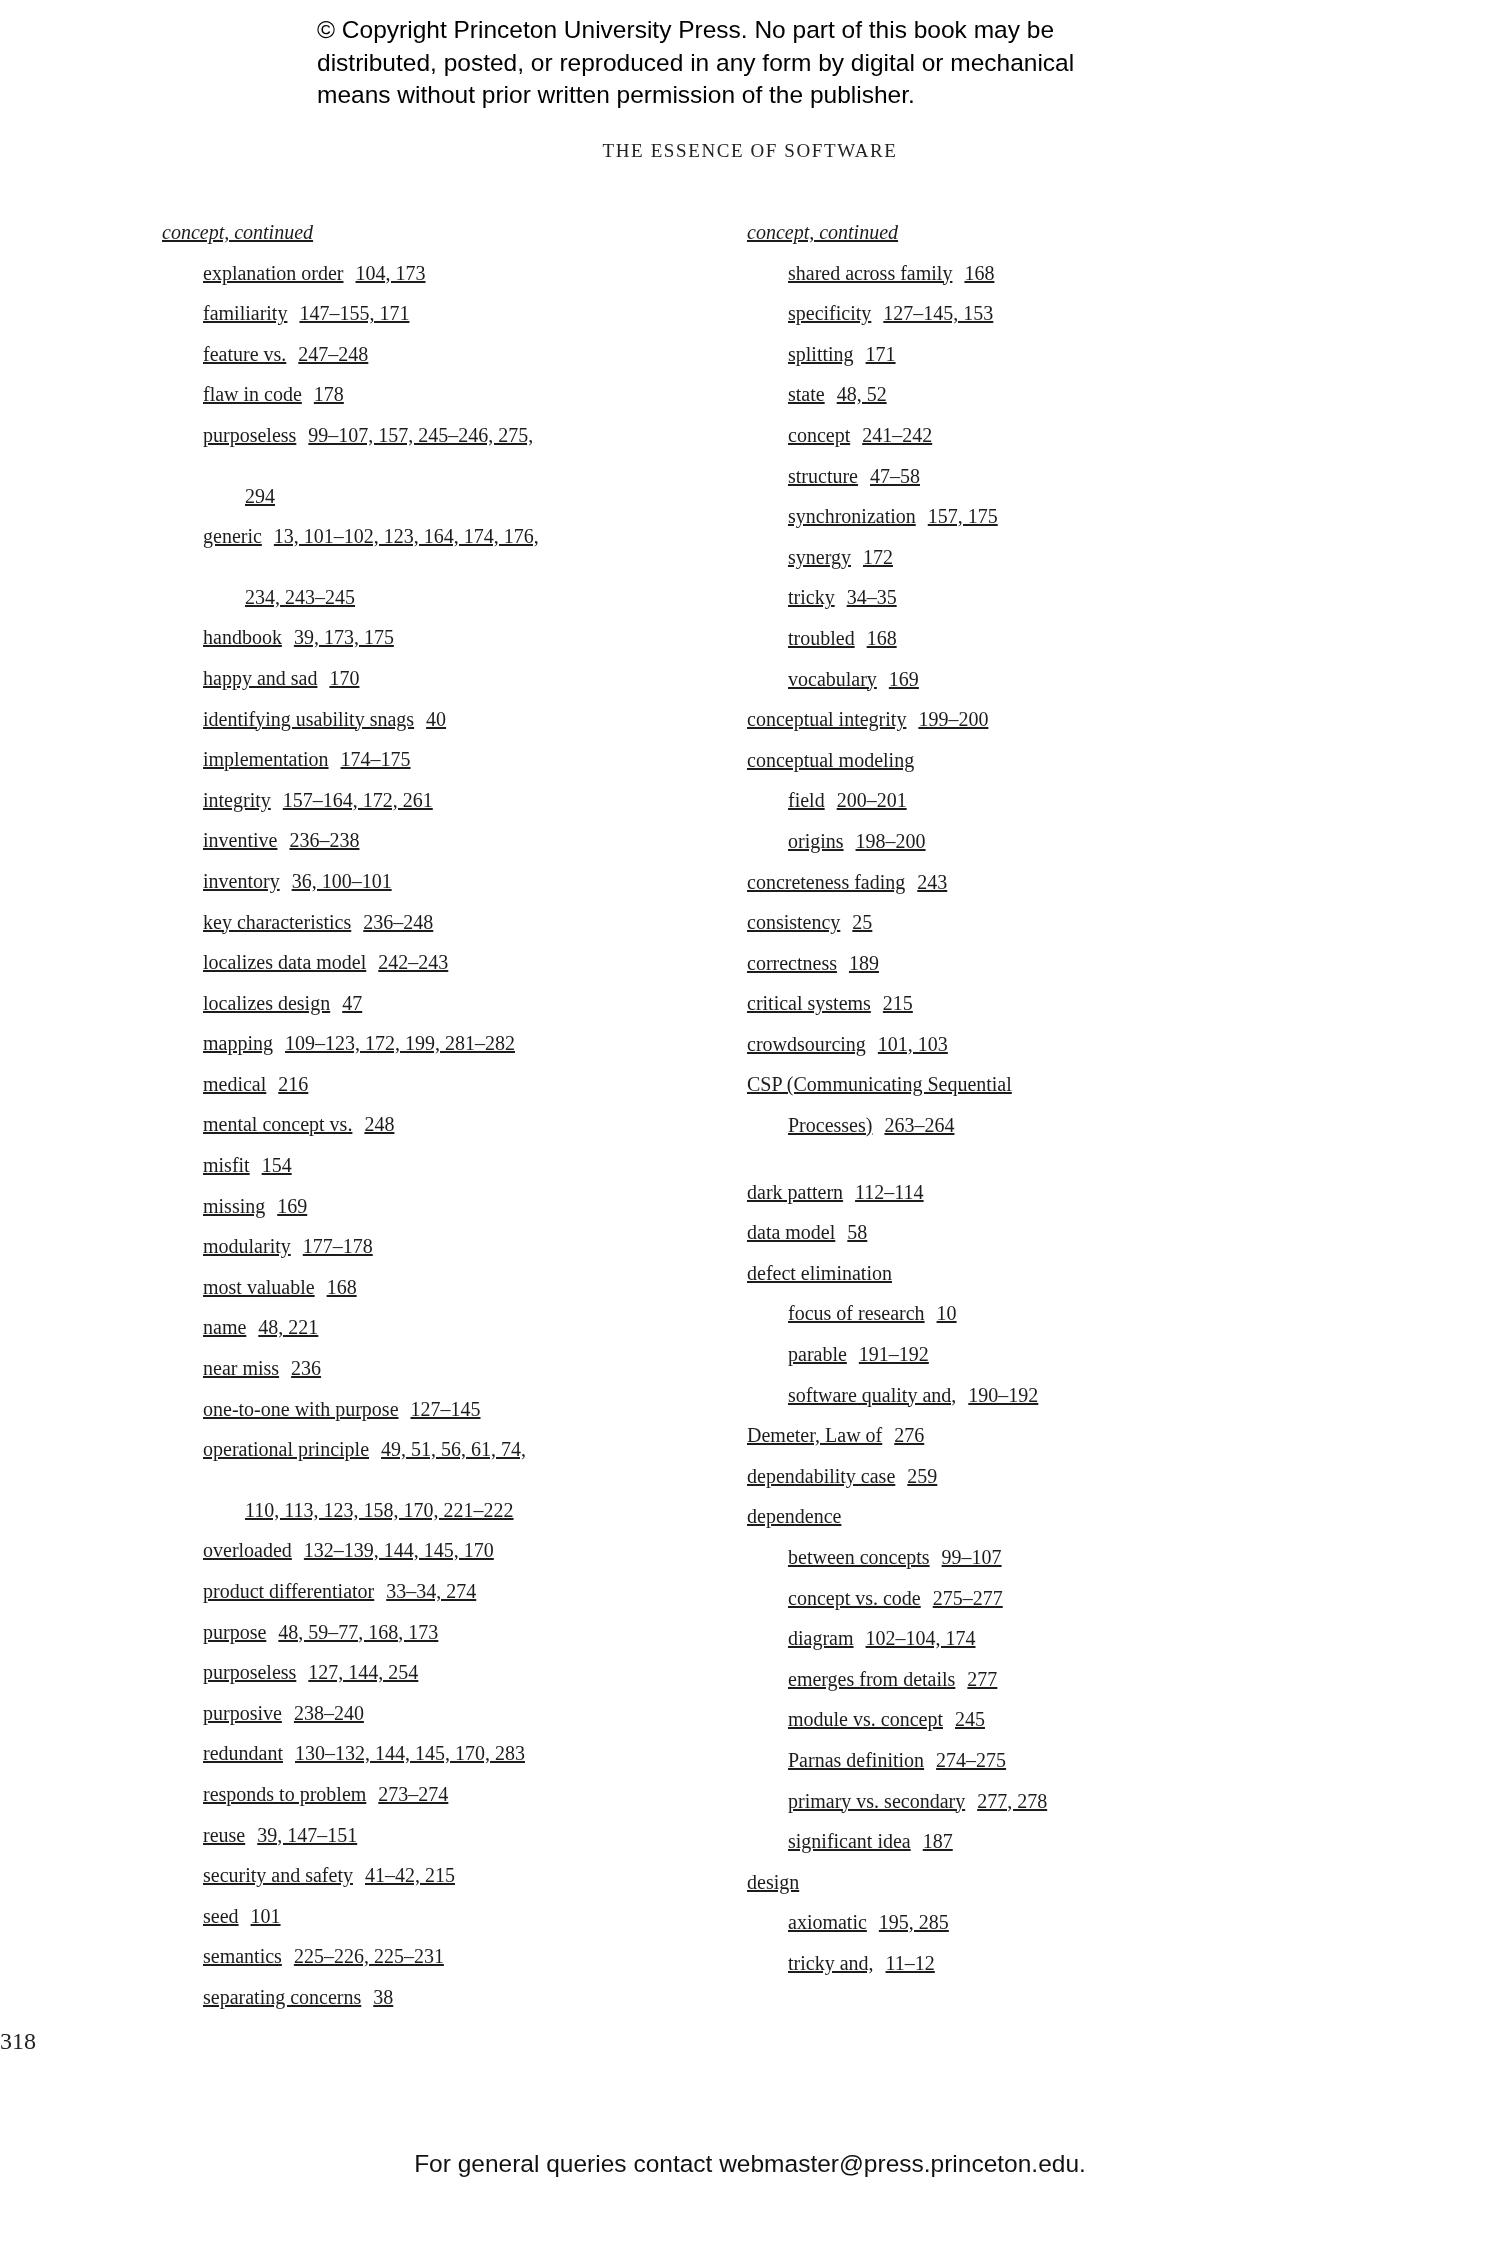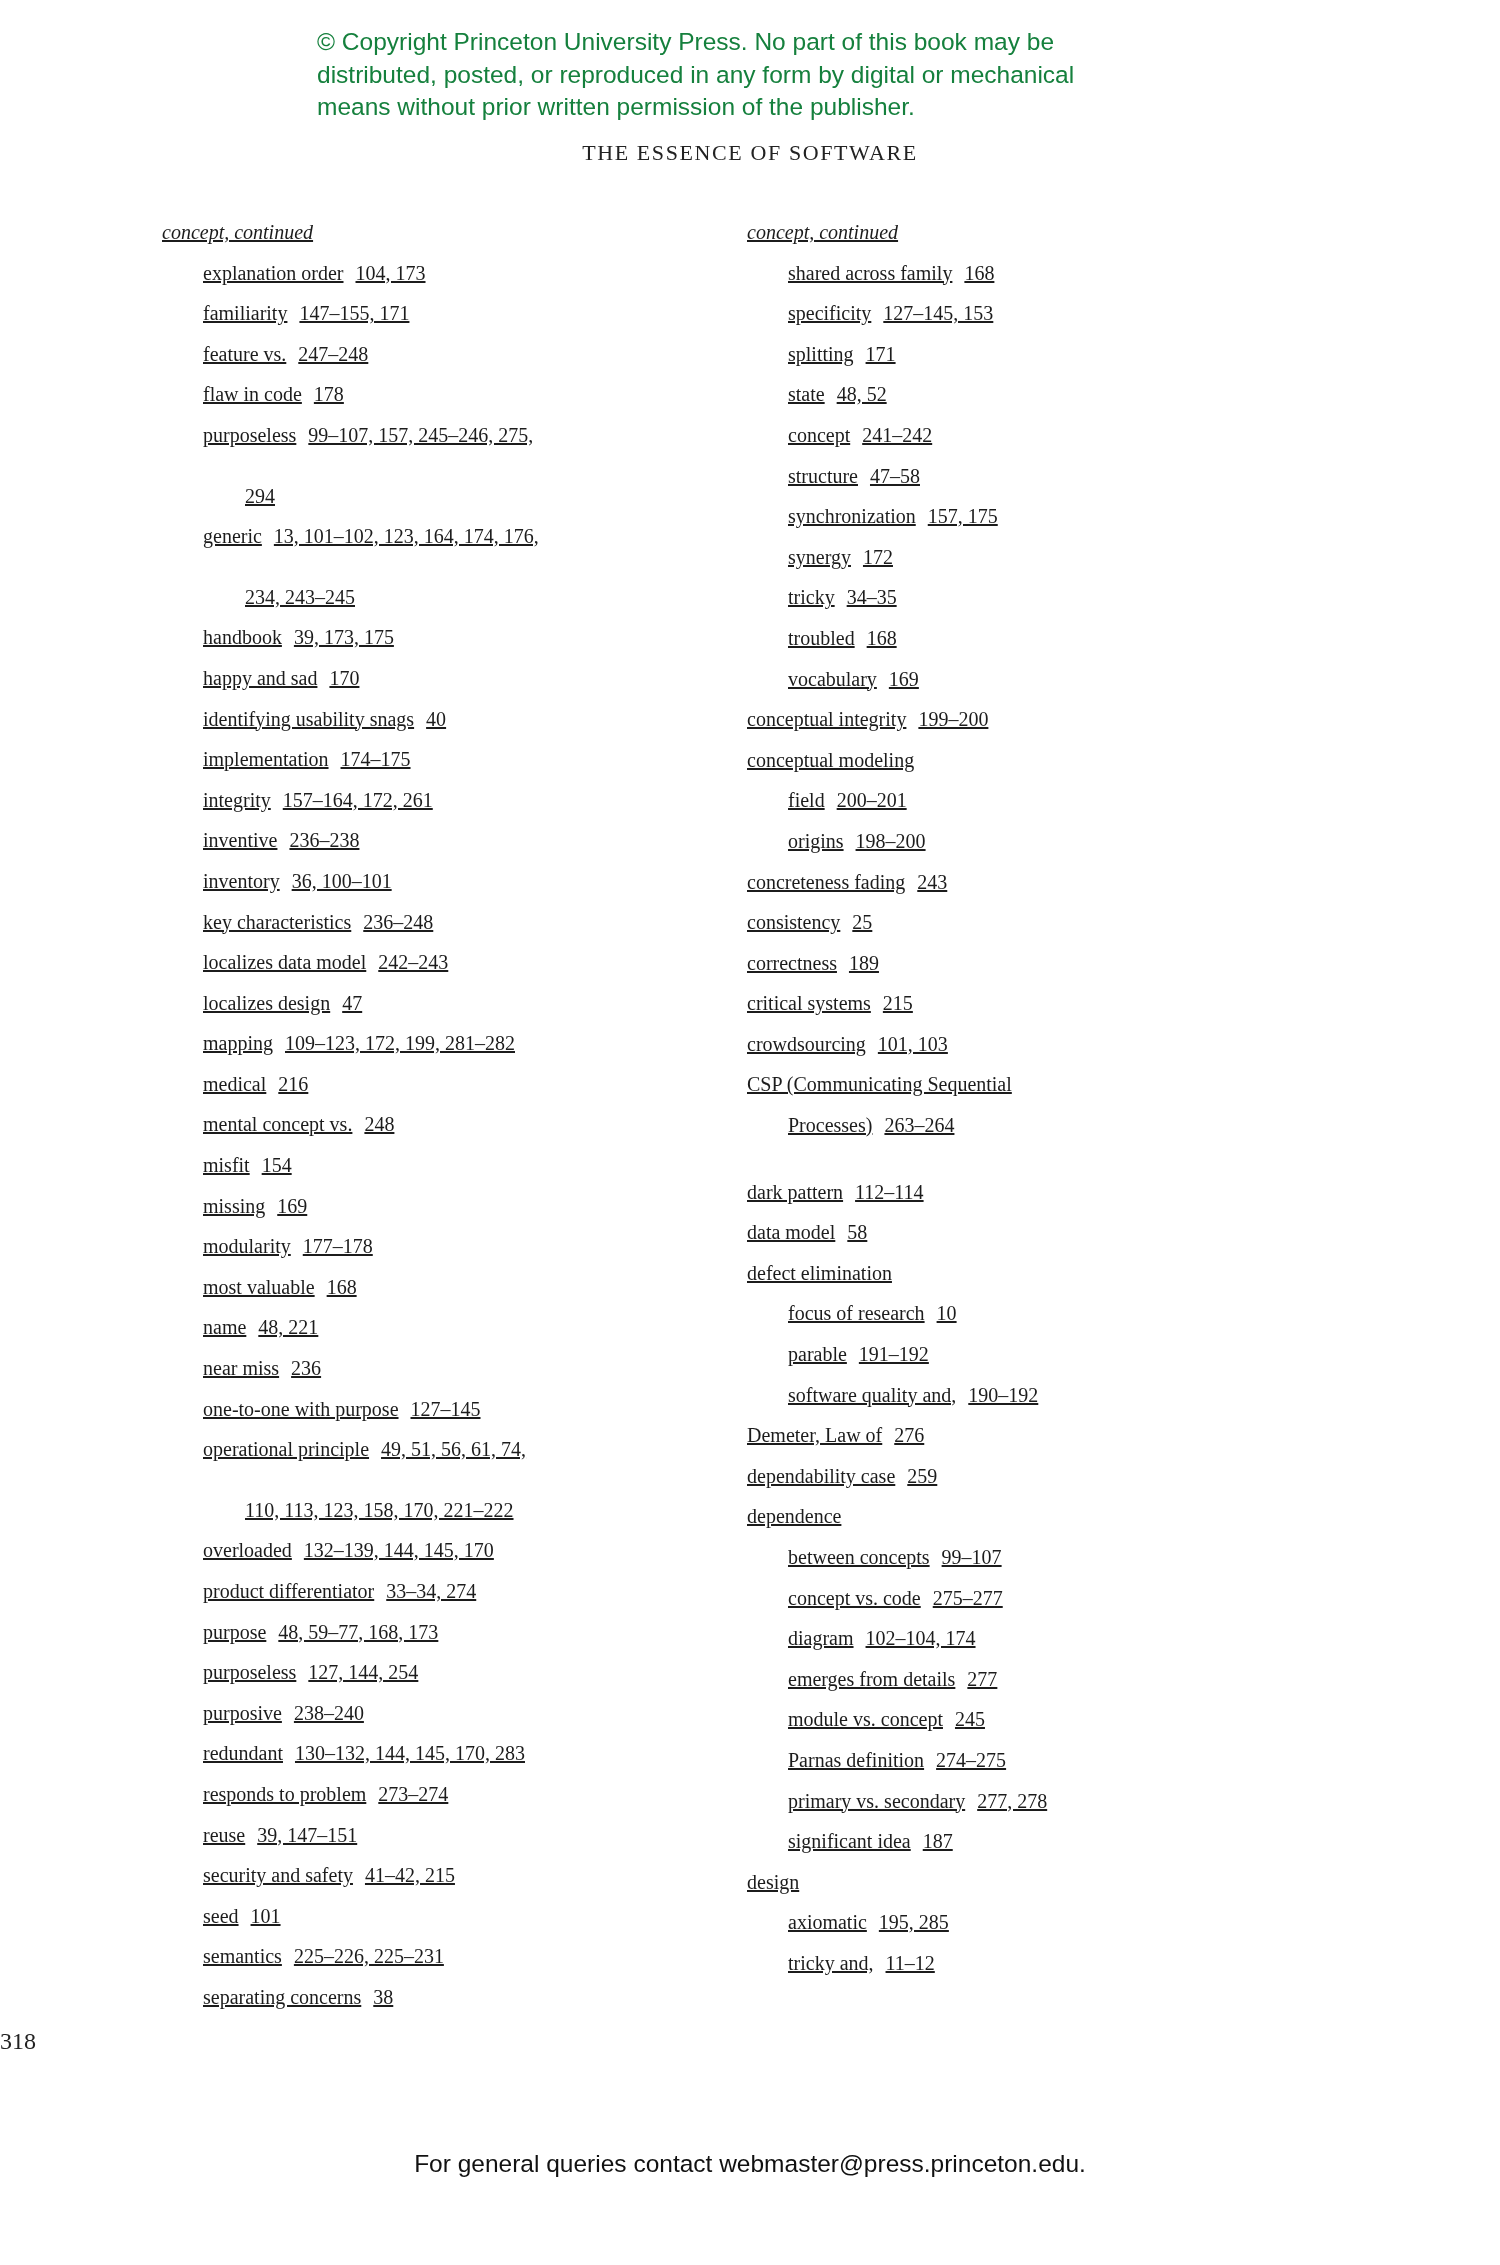--- a/index.html
+++ b/index.html
@@ -1,23 +1,23 @@
 <!DOCTYPE html>
 <html><head>
 <meta charset="utf-8">
 <style>
   html, body { margin:0; padding:0; background:#ffffff; }
   body { width:1500px; height:2265px; position:relative; overflow:hidden; color:#1a1a1a; }
   .copyright {
-    position:absolute; left:317px; top:26px; width:900px;
-    font-family:"Liberation Sans", sans-serif; font-size:24.5px; line-height:32.5px; color:#15803d;
+    position:absolute; left:317px; top:14px; width:900px;
+    font-family:"Liberation Sans", sans-serif; font-size:24.5px; line-height:32.5px; color:#000000;
   }
   .running-head {
     position:absolute; left:0; width:1500px; top:140px; text-align:center;
-    font-family:"Liberation Serif", serif; font-size:22px; letter-spacing:1.6px; color:#222;
+    font-family:"Liberation Serif", serif; font-size:19px; letter-spacing:1.6px; color:#222;
   }
   .col { position:absolute; top:212px; font-family:"Liberation Serif", serif; font-size:20px; color:#1c1c1c;text-decoration:underline; }
   .col-left { left:162px; width:560px; }
   .col-right { left:747px; width:560px; }
   .line { height:40.6px; line-height:40.6px; white-space:nowrap; }
   .gap { height:26px; }
   .cont { font-style:italic; }
   .lvl0 { padding-left:0; }
   .lvl1 { padding-left:41px; }
   .lvl2 { padding-left:83px;margin-top:20px; }

